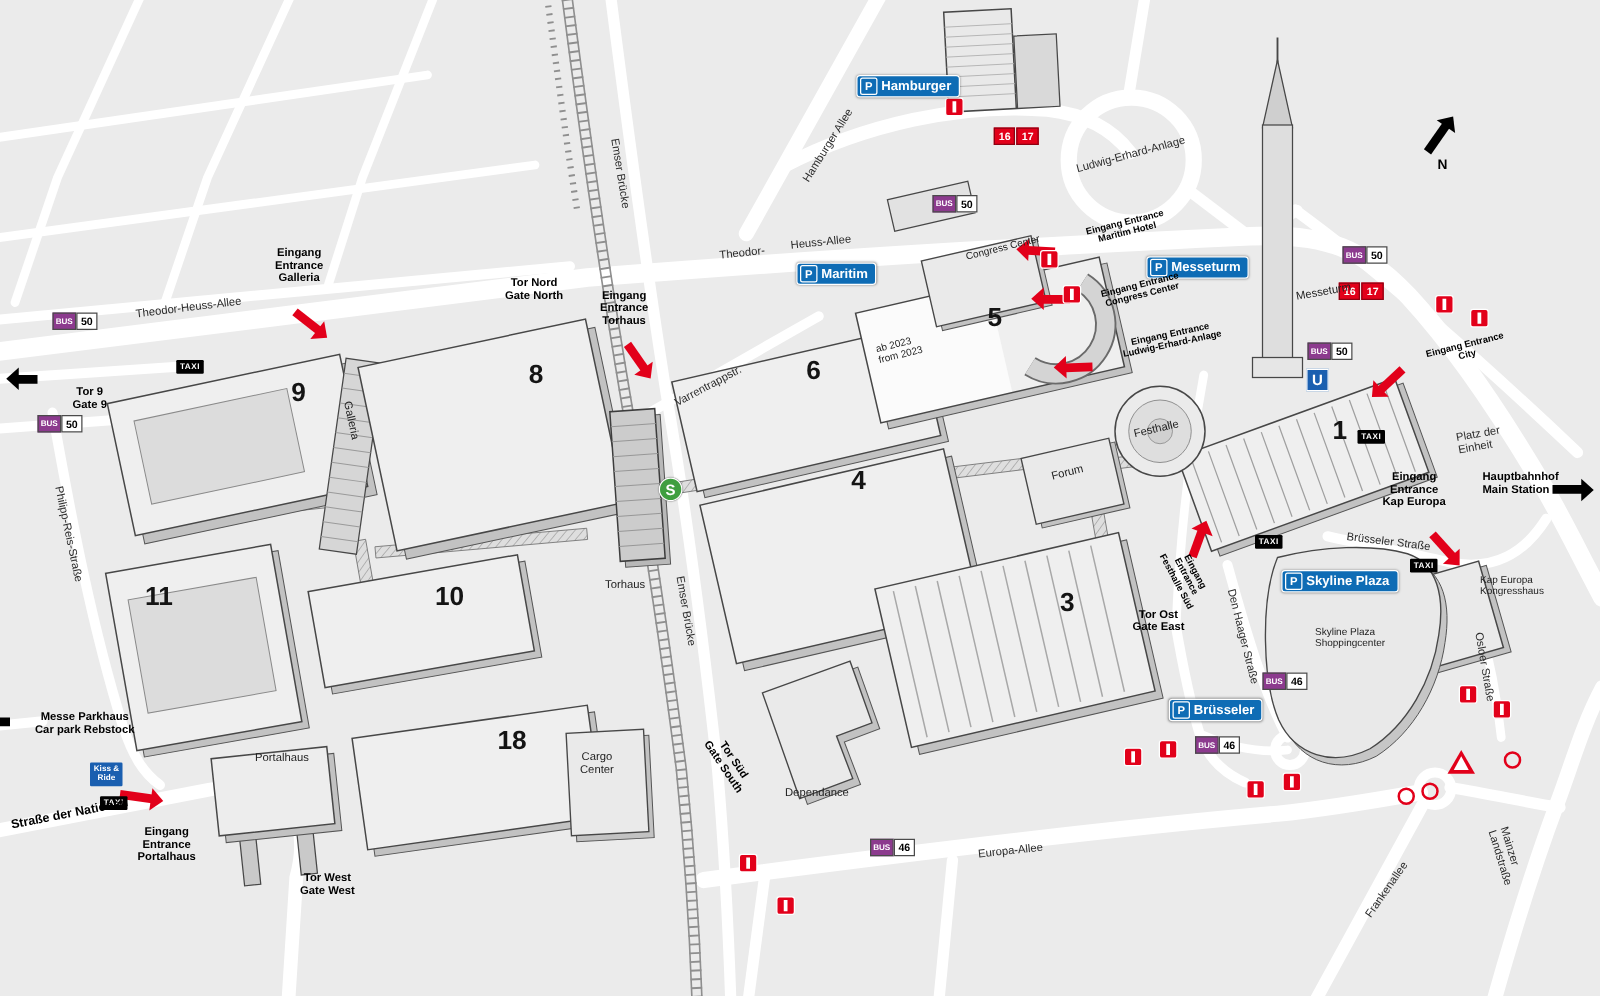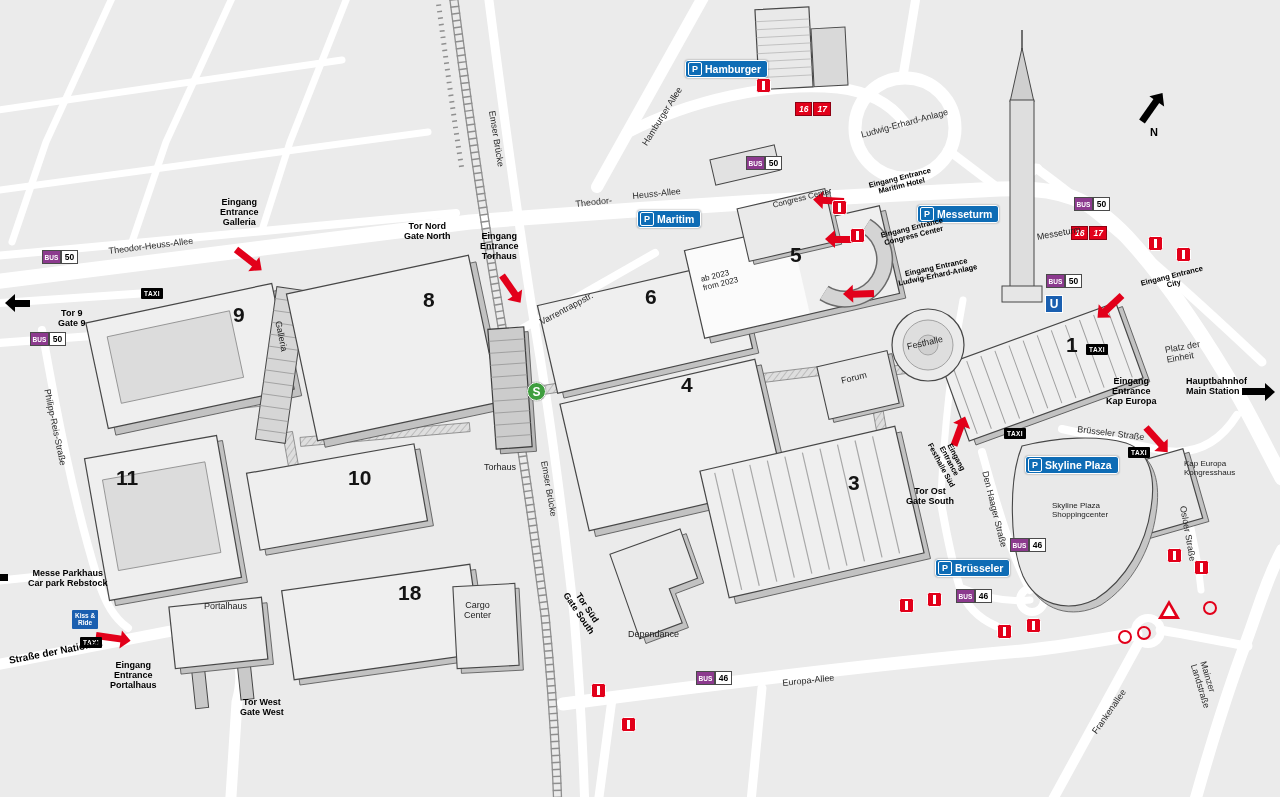--- a/index.html
+++ b/index.html
@@ -17,21 +17,21 @@
   .psign{position:absolute;display:flex;align-items:center;gap:3px;background:#0e6cb5;
          border:1px solid #fff;border-radius:3px;padding:1px 6px 1px 2px;color:#fff;
          font-weight:bold;font-size:10.5px;box-shadow:0 0 2px rgba(0,0,0,.45);}
   .pbadge{background:#0e6cb5;border:1.3px solid #fff;border-radius:2px;width:12px;height:12px;
           display:flex;align-items:center;justify-content:center;font-size:9px;}
   .busgrp{position:absolute;display:flex;align-items:stretch;}
   .bustag{background:#8c3a8e;color:#fff;font-size:6.5px;font-weight:bold;padding:2px 1.5px;
           border:0.8px solid #4a4a4a;display:flex;align-items:center;}
   .busnum{background:#fff;color:#000;font-size:8.5px;font-weight:bold;padding:1px 3px;
           border:0.8px solid #4a4a4a;display:flex;align-items:center;}
-  .tramgrp{position:absolute;display:flex;gap:1px;font-style:italic;}
+  .tramgrp{position:absolute;display:flex;gap:1px;}
   .trambox{background:#e2001a;color:#fff;font-size:8.5px;font-weight:bold;padding:1px 3px;
            border:0.8px solid #8e0012;}
   .sbahn{position:absolute;width:17px;height:17px;border-radius:50%;background:#3f9e3f;color:#fff;
          font-weight:bold;font-size:12px;display:flex;align-items:center;justify-content:center;
          border:1px solid #fff;box-shadow:0 0 1px #333;}
   .ubahn{position:absolute;width:16px;height:16px;background:#1a5fb0;color:#fff;font-weight:bold;
          font-size:12px;display:flex;align-items:center;justify-content:center;border:1px solid #fff;}
   .taxi{position:absolute;background:#000;color:#fff;font-size:6.5px;font-weight:bold;
         padding:2px 3px;border-radius:1px;letter-spacing:.4px;}
   .kiss{position:absolute;background:#1a5fb0;color:#fff;font-size:6.5px;font-weight:bold;
@@ -399,21 +399,21 @@
 Ludwig-Erhard-Anlage</div>
 <div class="lbl ent ent7" style="left:1140px;top:280px;transform:rotate(-14deg)">Eingang Entrance
 City</div>
 <div class="lbl ent" style="left:1106px;top:376px">Eingang
 Entrance
 Kap Europa</div>
 <div class="lbl ent ent7" style="left:948px;top:434px;transform:rotate(62deg)">Eingang
 Entrance
 Festhalle Süd</div>
 <div class="lbl ent" style="left:906px;top:486px">Tor Ost
-Gate South</div>
+Gate East</div>
 <div class="lbl ent" style="left:578px;top:585px;transform:rotate(56deg)">Tor Süd
 Gate South</div>
 <div class="lbl ent" style="left:240px;top:697px">Tor West
 Gate West</div>
 <div class="lbl ent" style="left:110px;top:660px">Eingang
 Entrance
 Portalhaus</div>
 <div class="lbl ent" style="left:58px;top:308px">Tor 9
 Gate 9</div>
 

